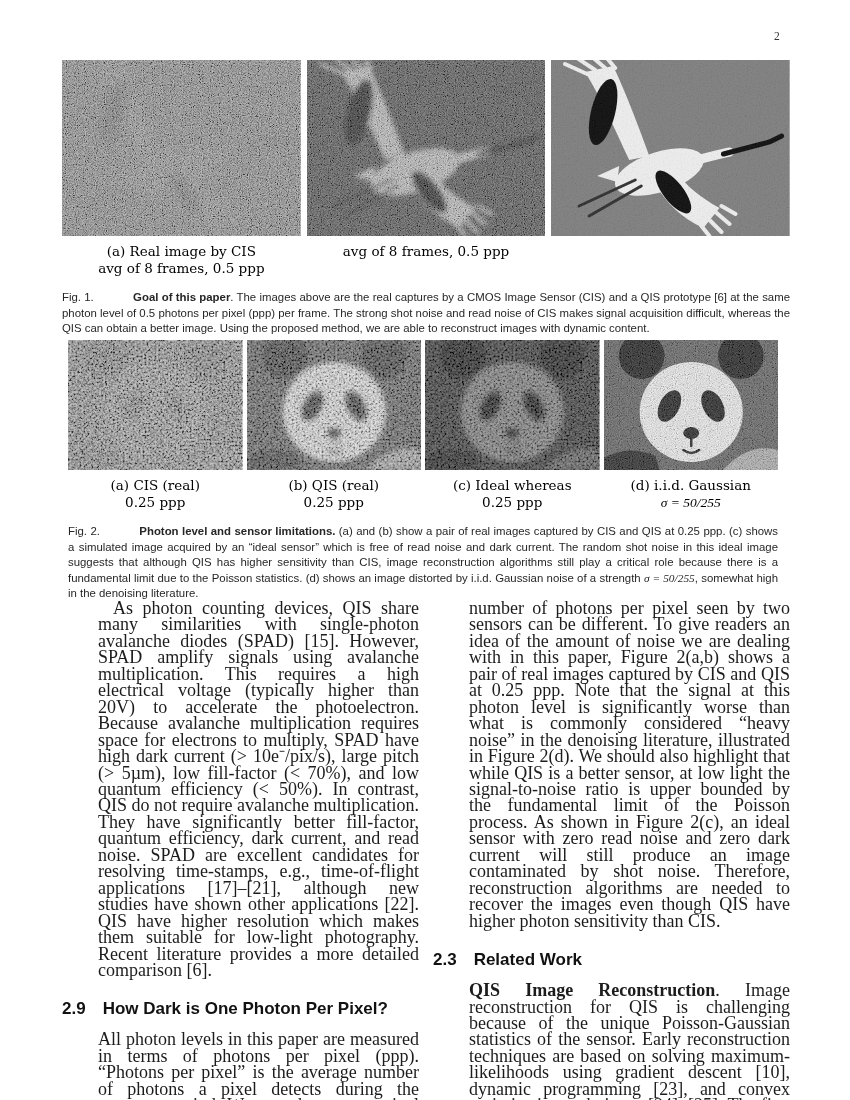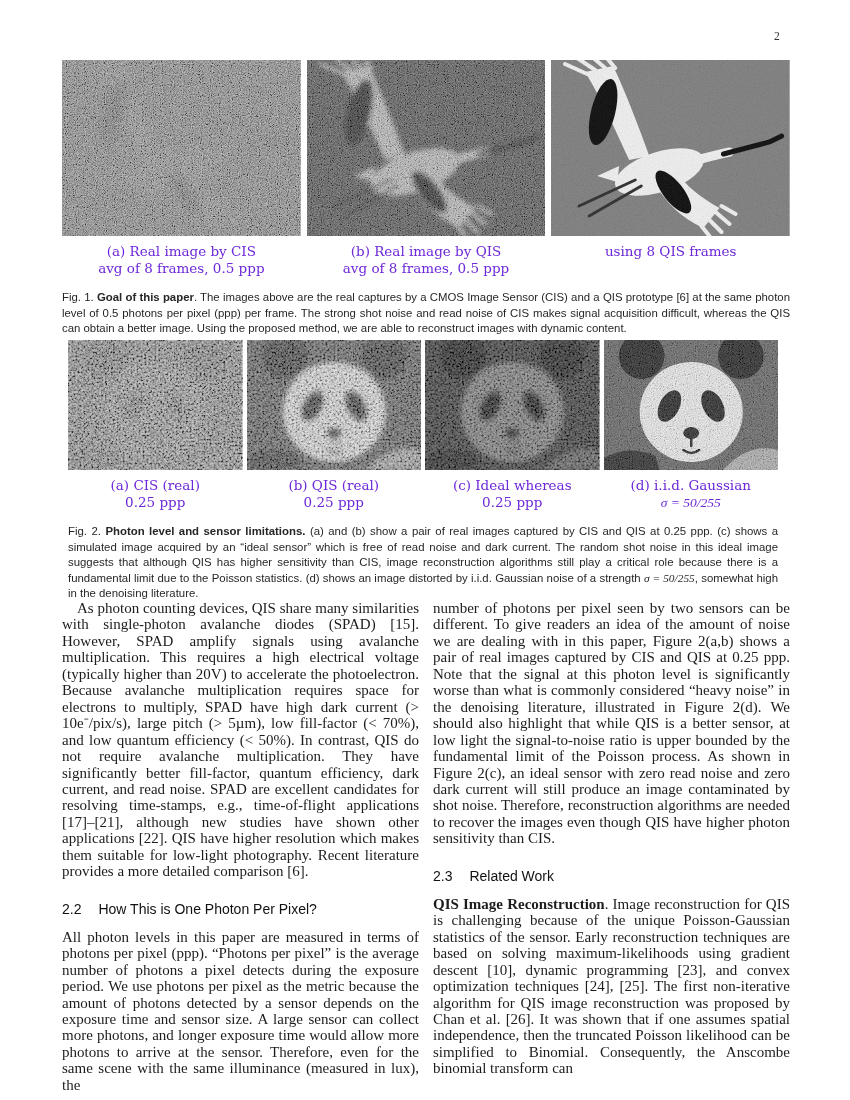--- a/index.html
+++ b/index.html
@@ -18,42 +18,42 @@
   #fig1-block { left:62px; top:60px; width:728px; }
   #fig2-block { left:68px; top:340px; width:710px; }
   .fig-row { display:flex; gap:6px; }
   #fig2-block .fig-row { gap:4px; }
   .fig-panel { flex:1 1 0; min-width:0; }
   .fig-panel svg { display:block; width:100%; }
   #fig1-block .fig-panel svg { height:176px; }
   #fig2-block .fig-panel svg { height:130px; }
   .subcap {
     text-align:center; font-family:"DejaVu Serif", serif; font-size:13.5px;
-    line-height:17px; margin-top:7px; color:#6d28d9;
+    line-height:17px; margin-top:7px; color:#000000;
   }
   .subcap .math, .math { font-style:italic; font-family:Liberation Serif, serif; }
   .figcap {
     margin-top:13px; font-family:"Liberation Sans", sans-serif;
     font-size:11.4px; line-height:15.6px; text-align:justify; color:#262626;
   }
-  .figcap b { font-weight:bold; }
+  .figcap b { font-weight:bold;margin-left:36px; }
   .figcap .ital { }
   
   .body-cols {
     position:absolute; left:62px; top:600px; width:728px;
     display:flex; gap:14px;
   }
   .col { width:357px; }
   .body-par {
-    font-size:15px; line-height:16.45px; text-align:justify; color:#1c1c1c;
+    font-size:18px; line-height:16.45px; text-align:justify; color:#1c1c1c;margin-left:36px;
   }
   .body-par.indent { text-indent:15px; }
   .sec-heading {
-    font-family:"Liberation Sans", sans-serif; font-weight:normal;
-    font-size:14px; color:#111; margin:21px 0 12px 0;
+    font-family:"Liberation Sans", sans-serif; font-weight:bold;
+    font-size:17px; color:#111; margin:21px 0 12px 0;
   }
   .sec-heading .sec-num { margin-right:17px; }
   .lead-bold { font-weight:bold; }
 </style>
 </head>
 <body>
 
 <svg width="0" height="0" style="position:absolute" aria-hidden="true">
   <defs>
     <filter id="nzf" x="-2%" y="-2%" width="104%" height="104%">
@@ -153,25 +153,23 @@
           <rect width="238" height="176" filter="url(#nzf)" opacity="0.06"></rect>
         </svg>
       </div>
     </div>
     <div class="fig-row">
       <div class="fig-panel subcap">
         <div>(a) Real image by CIS</div>
         <div>avg of 8 frames, 0.5 ppp</div>
       </div>
       <div class="fig-panel subcap">
-        <div>(b) Real image by QIS</div>
         <div>avg of 8 frames, 0.5 ppp</div>
       </div>
       <div class="fig-panel subcap">
-        <div>using 8 QIS frames</div>
       </div>
     </div>
     <div class="figcap">
       <span>Fig. 1.</span>
       <b>Goal of this paper</b><span>. The images above are the </span><span class="ital">real</span><span> captures by a CMOS Image Sensor (CIS) and a QIS prototype [6] at the same photon level of 0.5 photons per pixel (ppp) per frame. The strong shot noise and read noise of CIS makes signal acquisition difficult, whereas the QIS can obtain a better image. Using the proposed method, we are able to reconstruct images with dynamic content.</span>
     </div>
   </div>
 
   <div class="figure-block" id="fig2-block">
     <div class="fig-row">
@@ -233,21 +231,21 @@
     <div class="figcap">
       <span>Fig. 2.</span>
       <b>Photon level and sensor limitations.</b><span> (a) and (b) show a pair of real images captured by CIS and QIS at 0.25 ppp. (c) shows a simulated image acquired by an “ideal sensor” which is free of read noise and dark current. The random shot noise in this ideal image suggests that although QIS has higher sensitivity than CIS, image reconstruction algorithms still play a critical role because there is a fundamental limit due to the Poisson statistics. (d) shows an image distorted by i.i.d. Gaussian noise of a strength </span><span class="math">σ = 50/255</span><span>, somewhat high in the denoising literature.</span>
     </div>
   </div>
 
   <div class="body-cols">
     <div class="col">
       <p class="body-par indent">As photon counting devices, QIS share many similarities with single-photon avalanche diodes (SPAD) [15]. However, SPAD amplify signals using avalanche multiplication. This requires a high electrical voltage (typically higher than 20V) to accelerate the photoelectron. Because avalanche multiplication requires space for electrons to multiply, SPAD have high dark current (&gt; 10e⁻/pix/s), large pitch (&gt; 5µm), low fill-factor (&lt; 70%), and low quantum efficiency (&lt; 50%). In contrast, QIS do not require avalanche multiplication. They have significantly better fill-factor, quantum efficiency, dark current, and read noise. SPAD are excellent candidates for resolving time-stamps, e.g., time-of-flight applications [17]–[21], although new studies have shown other applications [22]. QIS have higher resolution which makes them suitable for low-light photography. Recent literature provides a more detailed comparison [6].</p>
       <div class="sec-heading">
-        <span class="sec-num">2.2</span><span>How This is One Photon Per Pixel?</span>
+        <span class="sec-num">2.9</span><span>How Dark is One Photon Per Pixel?</span>
       </div>
       <p class="body-par">All photon levels in this paper are measured in terms of photons per pixel (ppp). “Photons per pixel” is the average number of photons a pixel detects during the exposure period. We use photons per pixel as the metric because the amount of photons detected by a sensor depends on the exposure time and sensor size. A large sensor can collect more photons, and longer exposure time would allow more photons to arrive at the sensor. Therefore, even for the same scene with the same illuminance (measured in lux), the</p>
     </div>
     <div class="col">
       <p class="body-par">number of photons per pixel seen by two sensors can be different. To give readers an idea of the amount of noise we are dealing with in this paper, Figure 2(a,b) shows a pair of real images captured by CIS and QIS at 0.25 ppp. Note that the signal at this photon level is significantly worse than what is commonly considered “heavy noise” in the denoising literature, illustrated in Figure 2(d). We should also highlight that while QIS is a better sensor, at low light the signal-to-noise ratio is upper bounded by the fundamental limit of the Poisson process. As shown in Figure 2(c), an ideal sensor with zero read noise and zero dark current will still produce an image contaminated by shot noise. Therefore, reconstruction algorithms are needed to recover the images even though QIS have higher photon sensitivity than CIS.</p>
       <div class="sec-heading">
         <span class="sec-num">2.3</span><span>Related Work</span>
       </div>
       <p class="body-par"><span class="lead-bold">QIS Image Reconstruction</span><span>. Image reconstruction for QIS is challenging because of the unique Poisson-Gaussian statistics of the sensor. Early reconstruction techniques are based on solving maximum-likelihoods using gradient descent [10], dynamic programming [23], and convex optimization techniques [24], [25]. The first non-iterative algorithm for QIS image reconstruction was proposed by Chan et al. [26]. It was shown that if one assumes spatial independence, then the truncated Poisson likelihood can be simplified to Binomial. Consequently, the Anscombe binomial transform can</span></p>
     </div>

